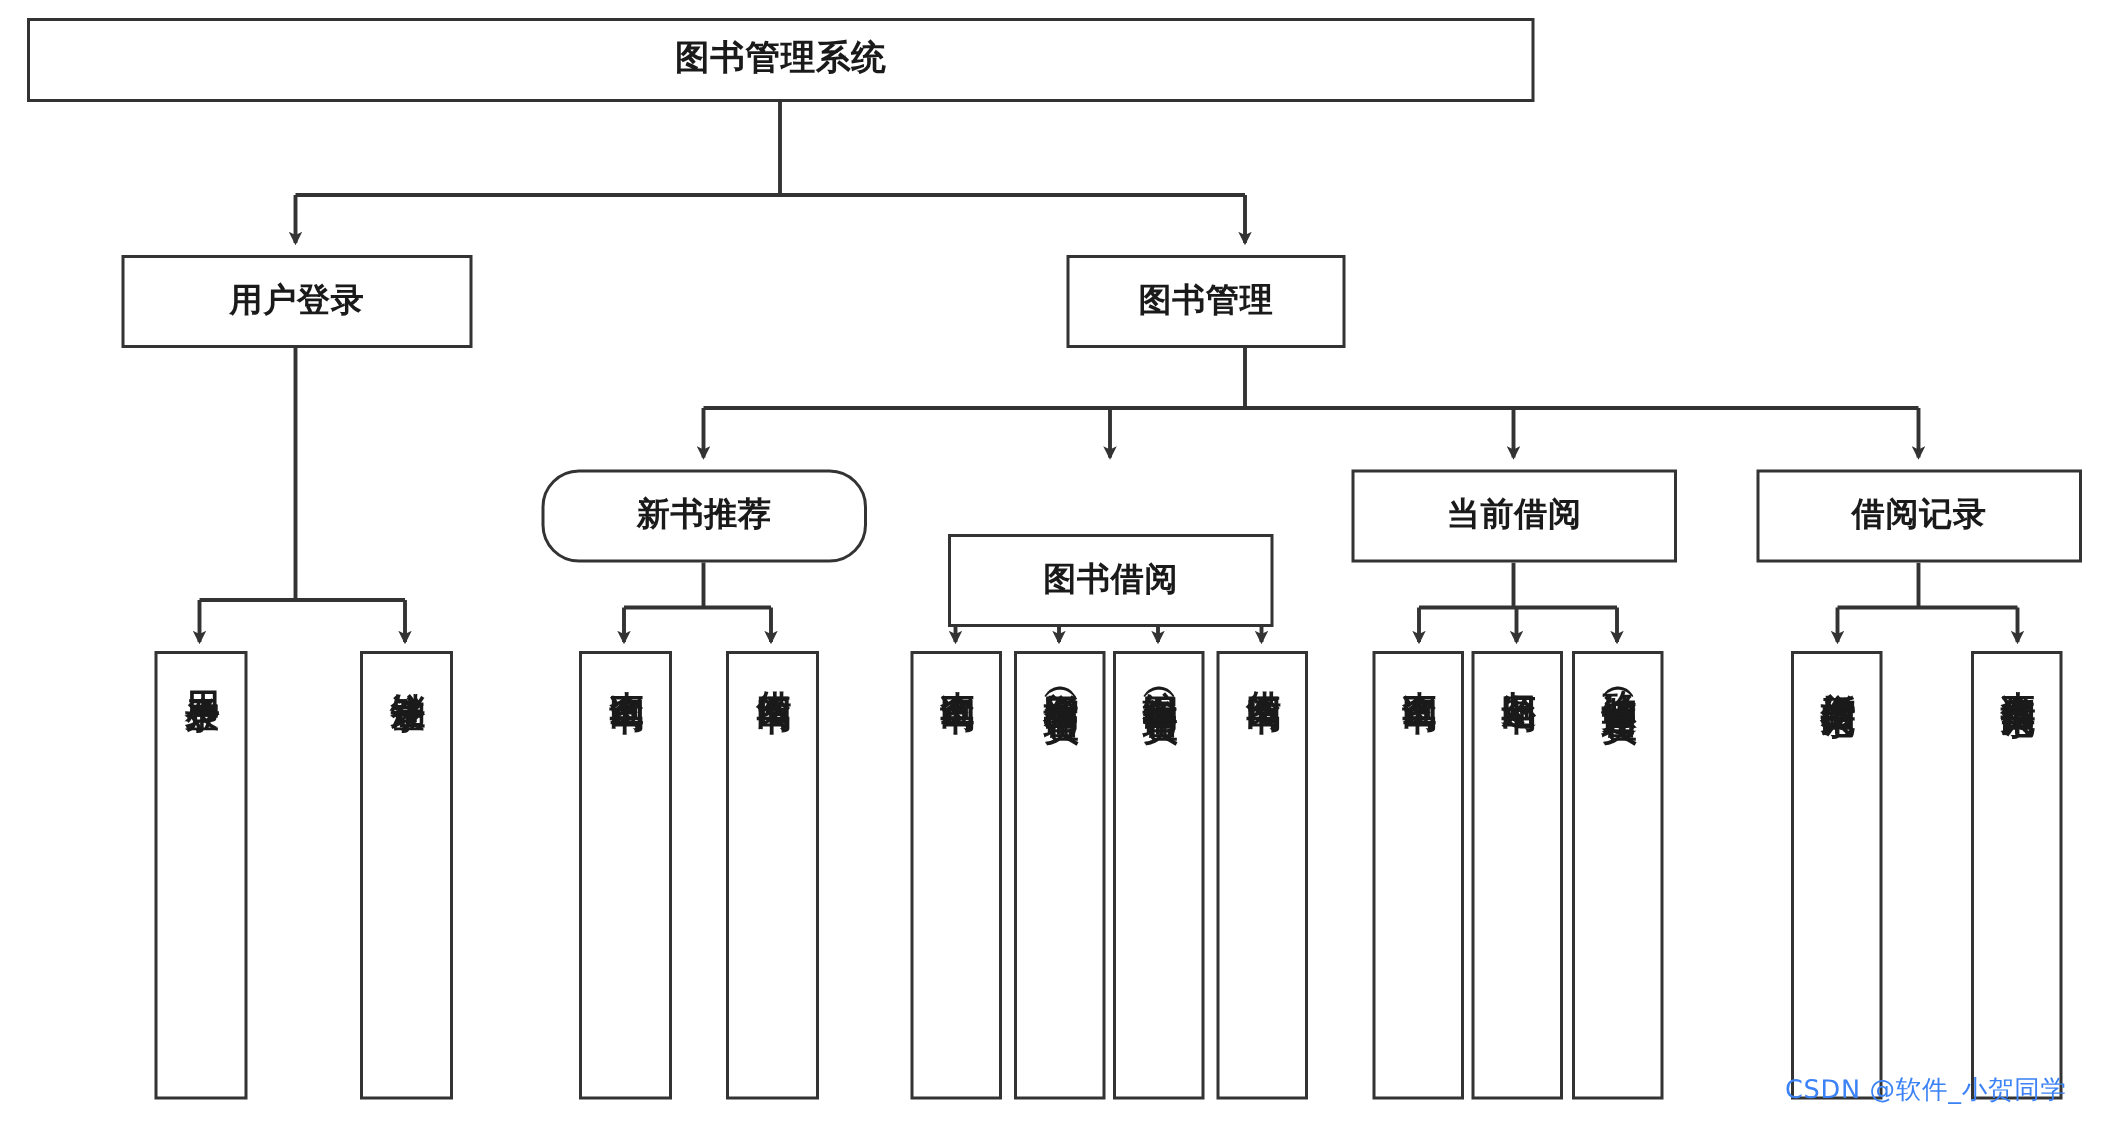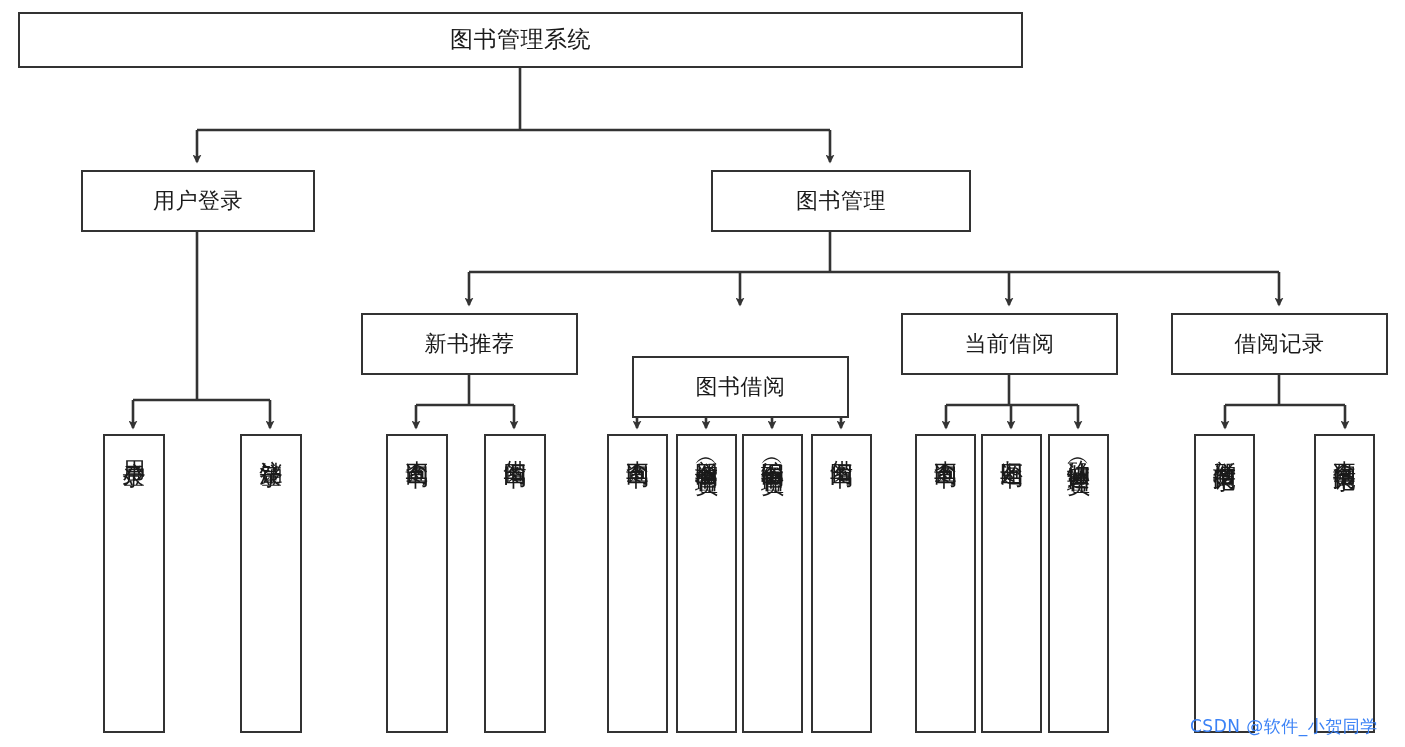--- a/index.html
+++ b/index.html
@@ -33,20 +33,21 @@
     display: flex;
     align-items: center;
     justify-content: center;
     color: #1a1a1a;
   }
   .node .label {
     display: block;
     text-align: right;
     line-height: 1.12;
     letter-spacing: 0.5px;
+    font-weight: bold;
   }
   
   .node.horiz .label {
     font-size: 22px;
   }
   .node.root .label {
     font-size: 23px;
   }
   
   .node.vert {
@@ -126,25 +127,25 @@
     </g>
   </svg>
 
   <div class="node horiz root" style="left:18px; top:12px; width:1005px; height:56px;">
     <span class="label">图书管理系统</span>
   </div>
 
   <div class="node horiz" style="left:81px; top:170px; width:234px; height:62px;">
     <span class="label">用户登录</span>
   </div>
-  <div class="node horiz" style="left:711px; top:170px; width:260px; height:62px;">
+  <div class="node horiz" style="left:711px; top:170px; width:186px; height:62px;">
     <span class="label">图书管理</span>
   </div>
 
-  <div class="node horiz" style="left:361px; top:313px; width:217px; height:62px;">
+  <div class="node horiz" style="left:361px; top:313px; width:217px; height:62px;border-radius:25px;">
     <span class="label">新书推荐</span>
   </div>
   <div class="node horiz" style="left:632px; top:313px; width:217px; height:62px;margin-top:43px;">
     <span class="label">图书借阅</span>
   </div>
   <div class="node horiz" style="left:901px; top:313px; width:217px; height:62px;">
     <span class="label">当前借阅</span>
   </div>
   <div class="node horiz" style="left:1171px; top:313px; width:217px; height:62px;">
     <span class="label">借阅记录</span>

